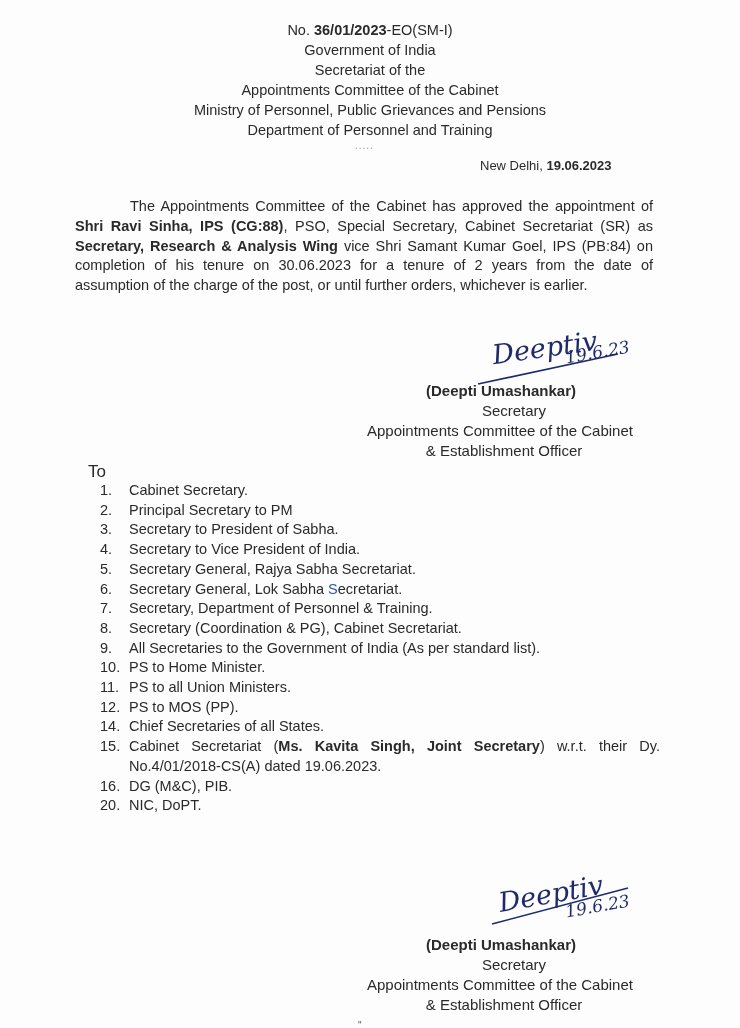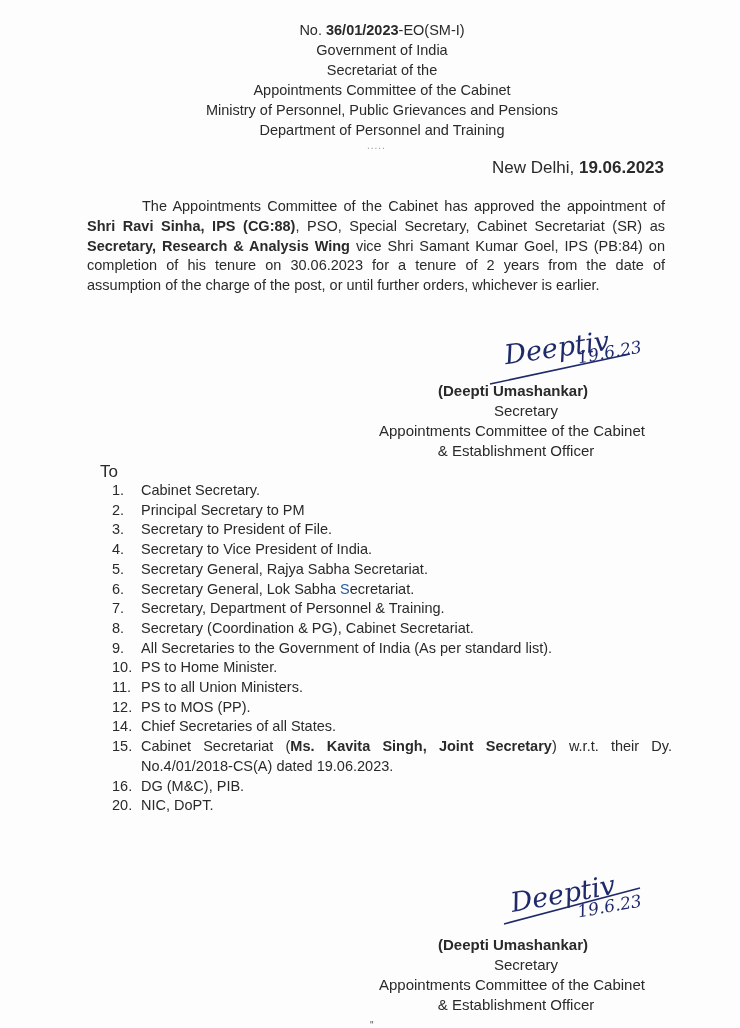--- a/index.html
+++ b/index.html
@@ -3,26 +3,26 @@
 <meta charset="utf-8">
 <style>
   html, body { margin:0; padding:0; }
   body {
     width:740px; height:1028px; overflow:hidden;
     background:#fdfdfd;
     font-family:"Liberation Sans", sans-serif;
     color:#2a2a2a;
     position:relative;
   }
-  .page { position:absolute; left:0; top:0; width:656px; height:1028px;margin-left:12px; }
+  .page { position:absolute; left:0; top:0; width:656px; height:1028px; }
   .hdr { position:absolute; left:0; width:740px; text-align:center; font-size:14.5px; line-height:20px; }
   .hdr .line { display:block; }
   .b { font-weight:bold; }
   .dots { position:absolute; left:355px; top:140px; font-size:10px; color:#999; letter-spacing:1px; }
-  .place { position:absolute; left:480px; top:158px; font-size:17px; }
+  .place { position:absolute; left:480px; top:158px; font-size:13px; }
   .para {
     position:absolute; left:75px; top:197px; width:578px;
     font-size:14.5px; line-height:19.8px; text-align:justify;
   }
   .para .indent { display:inline-block; width:55px; }
   .sig { position:absolute; font-family:"DejaVu Serif", serif; color:#1f2a6b; font-style:italic; }
   .sign-block { position:absolute; font-size:15px; line-height:20px; text-align:center; }
   .to { position:absolute; left:88px; top:462px; font-size:17px; }
   .list { position:absolute; left:100px; top:481px; width:560px; font-size:14.5px; line-height:19.7px; margin:0; padding:0; list-style:none; }
   .list li { display:flex; }
@@ -71,21 +71,21 @@
     <li>
         <span class="num">1.</span>
         <span class="txt">Cabinet Secretary.</span>
       </li>
     <li>
         <span class="num">2.</span>
         <span class="txt">Principal Secretary to PM</span>
       </li>
     <li>
         <span class="num">3.</span>
-        <span class="txt">Secretary to President of File.</span>
+        <span class="txt">Secretary to President of Sabha.</span>
       </li>
     <li>
         <span class="num">4.</span>
         <span class="txt">Secretary to Vice President of India.</span>
       </li>
     <li>
         <span class="num">5.</span>
         <span class="txt">Secretary General, Rajya Sabha Secretariat.</span>
       </li>
     <li>

